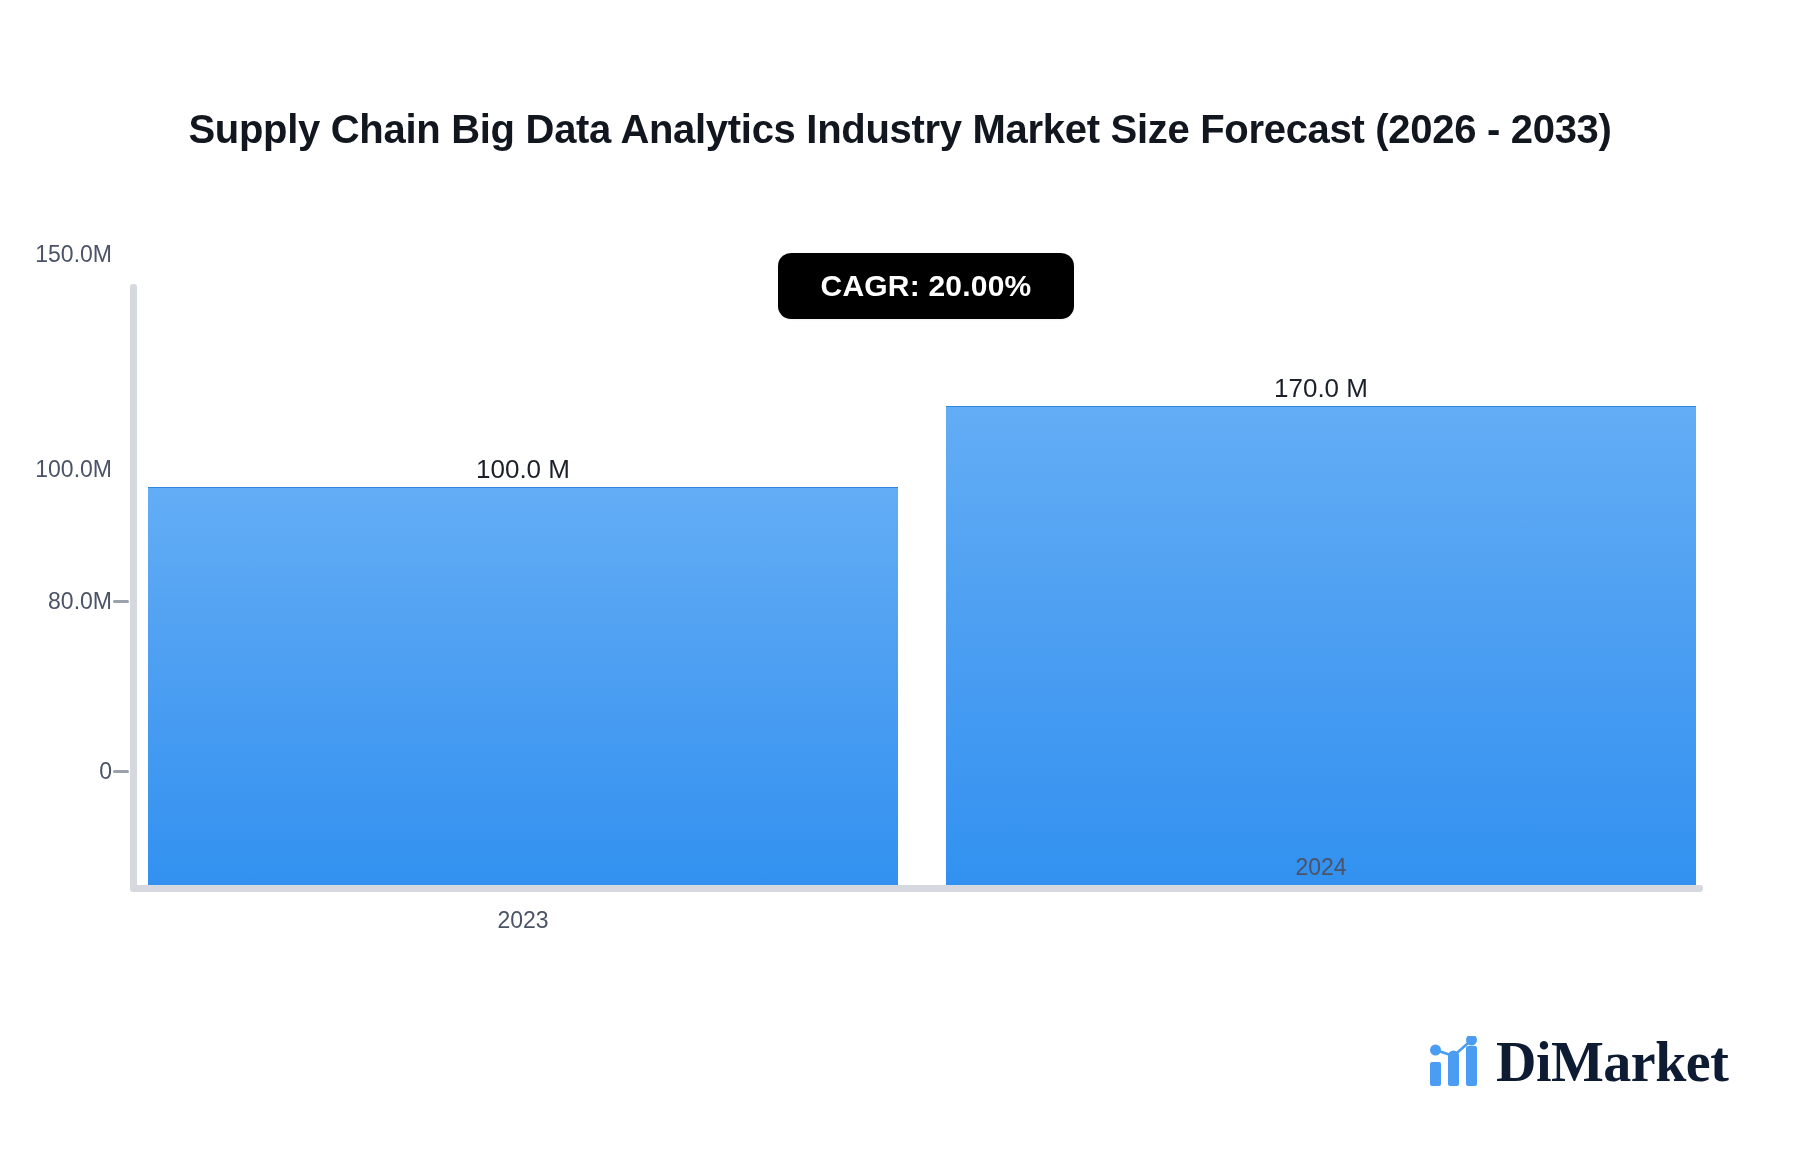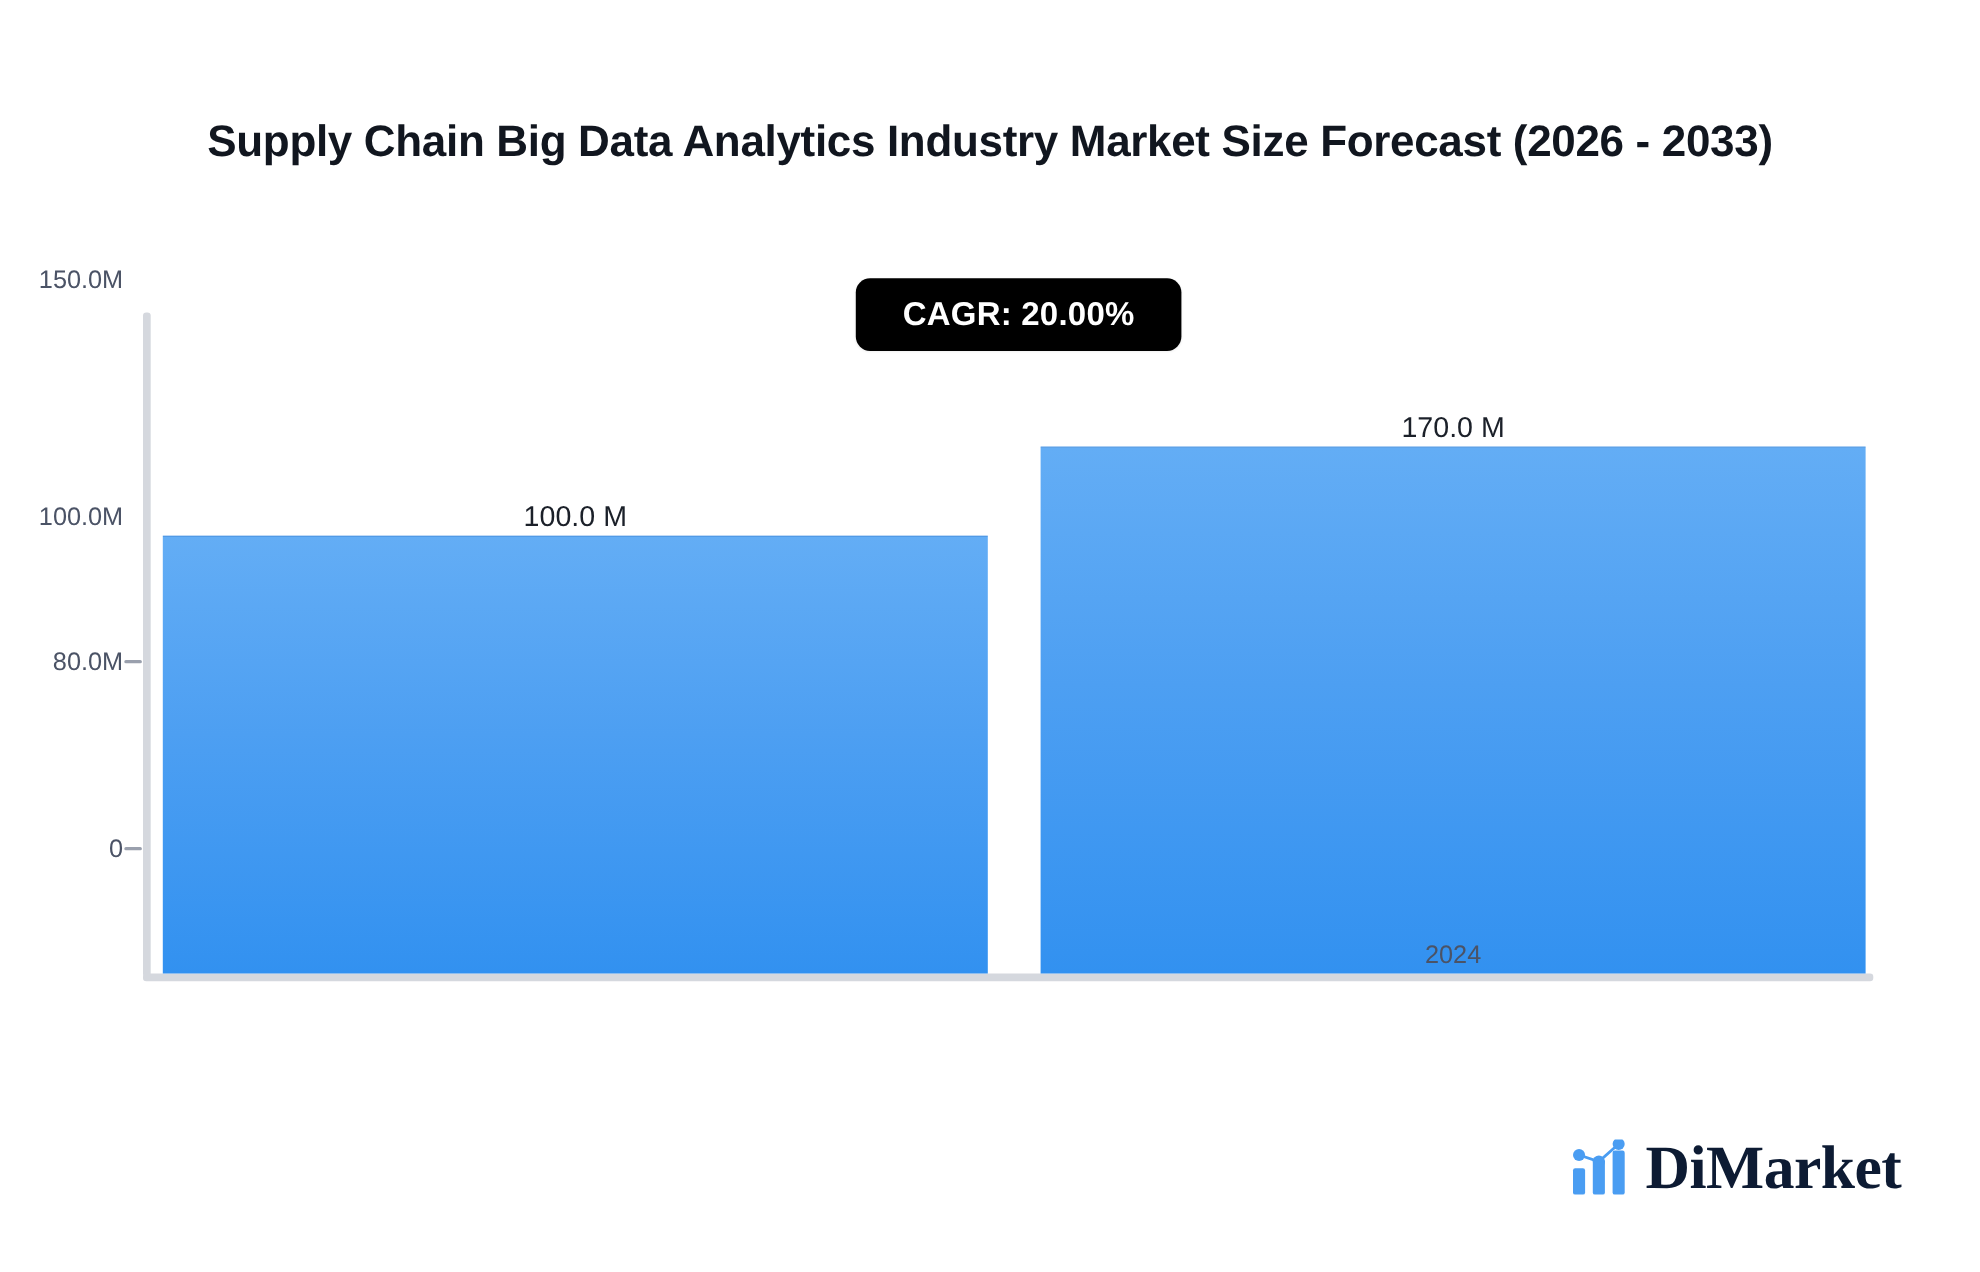--- a/index.html
+++ b/index.html
@@ -173,20 +173,21 @@
     <div class="ytick-label" style="left:8px;top:412px;width:104px;margin-top:44px;">100.0M</div>
 
     <div class="ytick-label" style="left:18px;top:588px;width:94px;">80.0M</div>
     <div class="ytick-dash" style="left:113px;top:600px;"></div>
 
     <div class="ytick-label" style="left:18px;top:758px;width:94px;">0</div>
     <div class="ytick-dash" style="left:113px;top:770px;"></div>
 
     <div class="bar" style="left:148px;top:487px;width:750px;height:398px;"></div>
     <div class="bar-value" style="left:148px;top:454px;width:750px;">100.0 M</div>
+    <div class="xtick-label" style="left:148px;top:907px;width:750px;">2023</div>
 
     <div class="bar" style="left:946px;top:406px;width:750px;height:479px;"></div>
     <div class="bar-value" style="left:946px;top:373px;width:750px;">170.0 M</div>
     <div class="xtick-label" style="left:946px;top:854px;width:750px;">2024</div>
   </div>
 
   <div class="logo">
     <span class="logo-mark">
       <svg width="54" height="52" viewBox="0 0 54 52" xmlns="http://www.w3.org/2000/svg">
         <rect x="2" y="26" width="11" height="24" rx="2" fill="#4a9df2"></rect>

